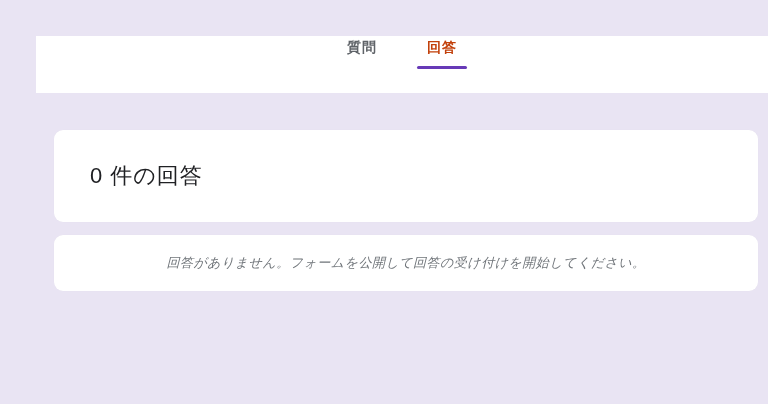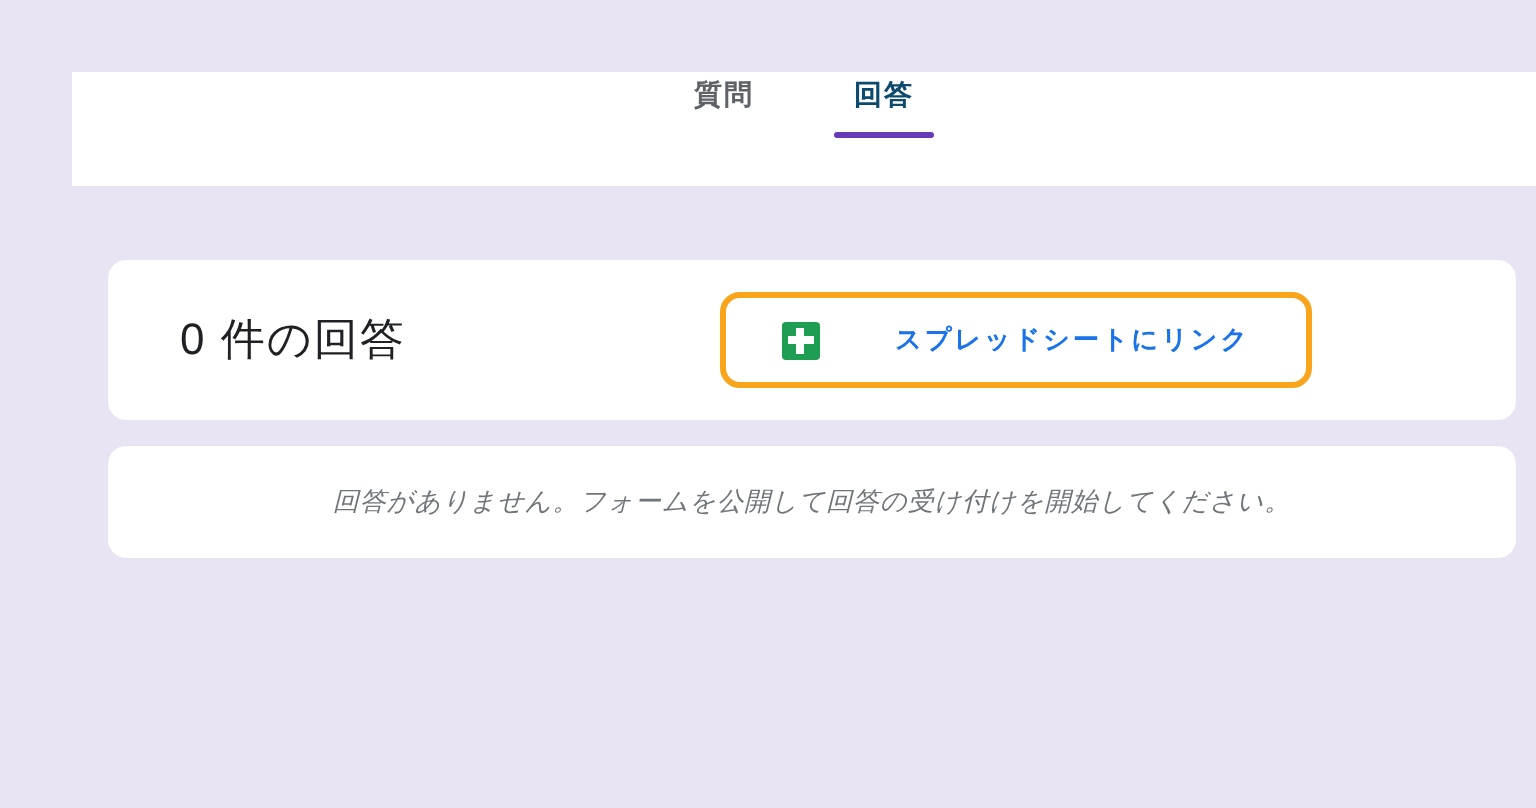--- a/index.html
+++ b/index.html
@@ -24,40 +24,40 @@
   }
   .tab {
     position: relative;
     padding: 0 10px 12px 10px;
     font-size: 14px;
     font-weight: 700;
     color: #5f6368;
     cursor: pointer;
     letter-spacing: 1px;
   }
-  .tab.active { color: #0c4a6e; }
+  .tab.active { color: #c2410c; }
   .tab.active::after {
     content: "";
     position: absolute;
     left: 0; right: 0; bottom: 0;
     height: 3px;
     background: #673ab7;
     border-radius: 3px;
   }
   
   .main { padding-top: 13px; }
   .card {
     width: 704px;
     margin-left: 18px;
     background: #ffffff;
     border-radius: 9px;
     box-shadow: 0 0 1px rgba(0,0,0,0.04);
   }
   .responses-card {
-    height: 80px;
+    height: 92px;
     display: flex;
     align-items: center;
     justify-content: space-between;
     padding: 0 14px 0 24px;
     text-align: right;
   }
   .card-title {
     font-size: 22px;
     color: #202124;
     letter-spacing: 1px;
@@ -142,24 +142,20 @@
     <div class="tab">質問</div>
     <div class="tab active">回答</div>
   </div>
 </div>
 
 <div class="main">
 
   <div class="card responses-card">
     <div class="card-title">0 件の回答</div>
     <div class="right-group">
-      <div class="highlight-box">
-        <span class="sheets-icon"></span>
-        <span class="link-label">スプレッドシートにリンク</span>
-      </div>
       <div class="kebab">
         <span class="dot"></span>
         <span class="dot"></span>
         <span class="dot"></span>
       </div>
     </div>
   </div>
 
   <div class="card empty-card">
     <div class="empty-message">回答がありません。フォームを公開して回答の受け付けを開始してください。</div>

